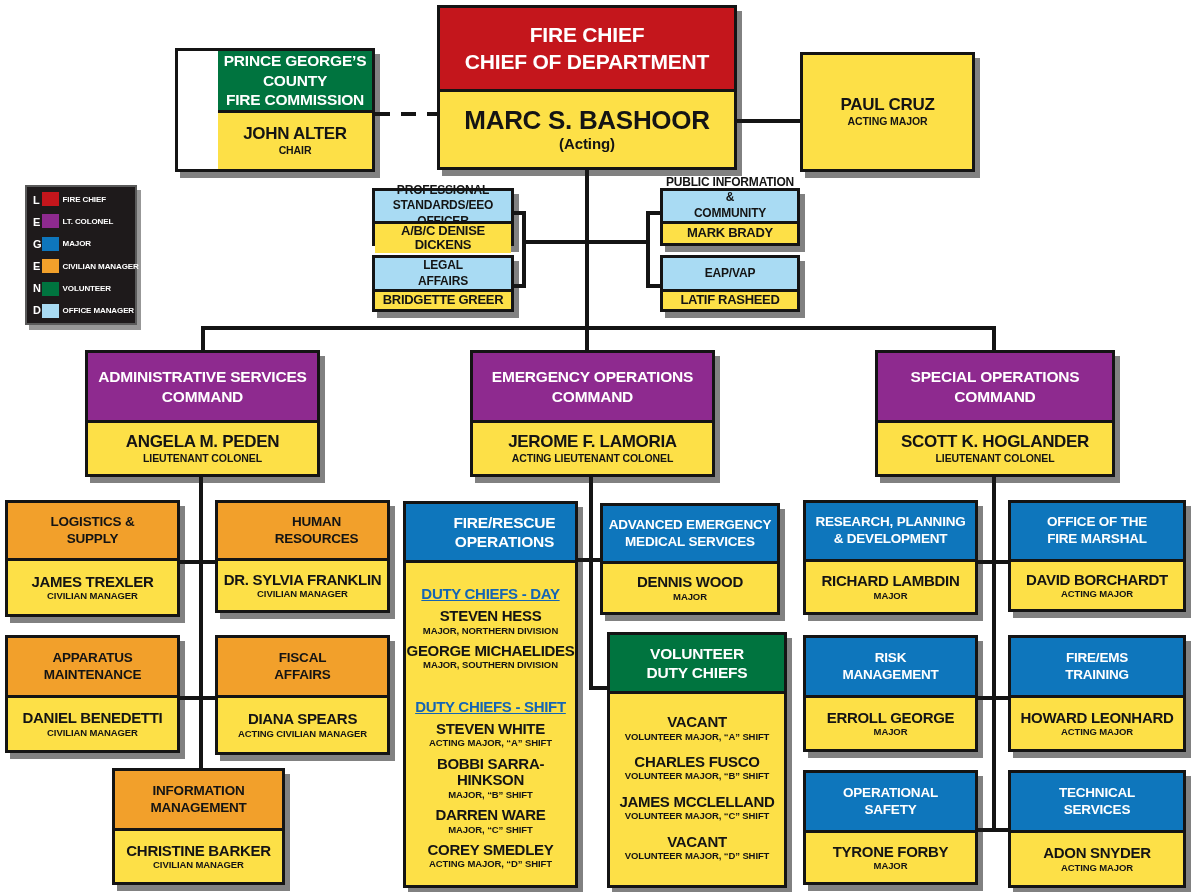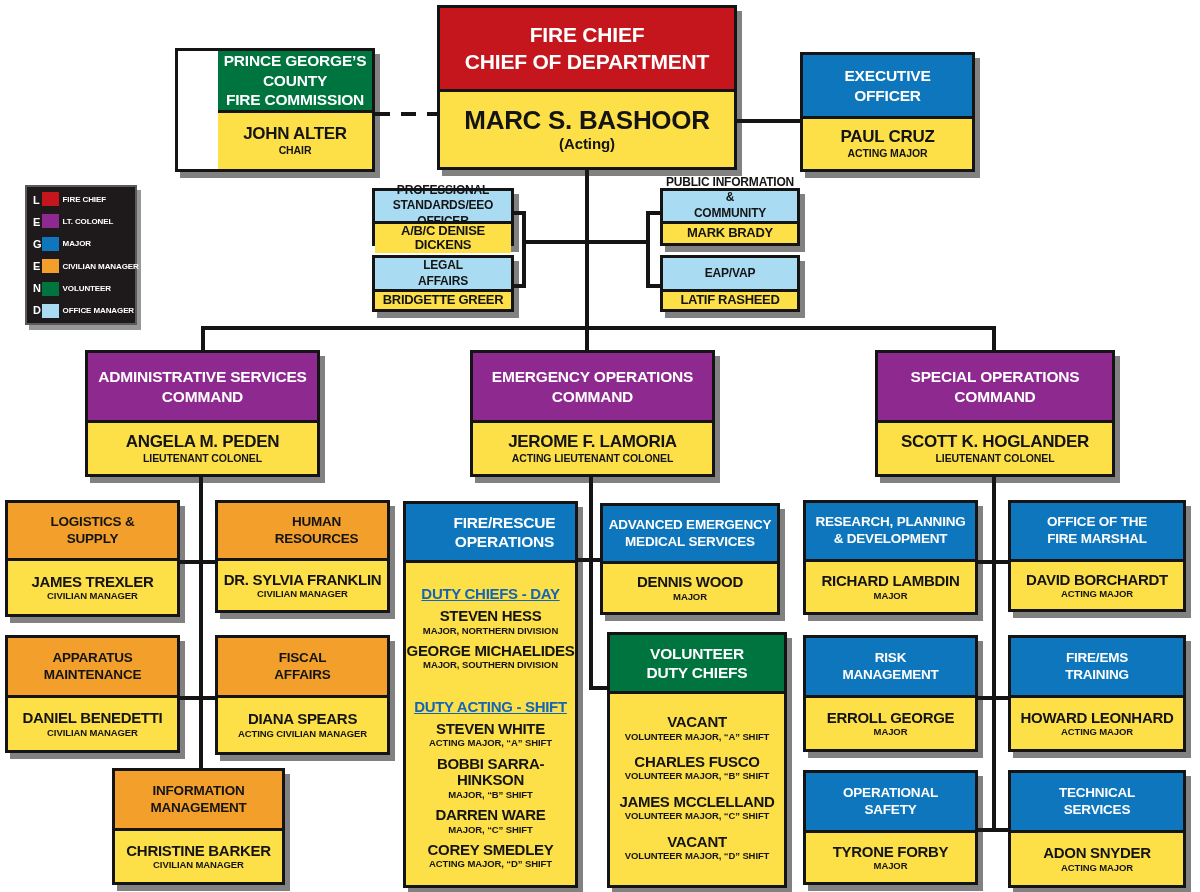--- a/index.html
+++ b/index.html
@@ -135,22 +135,20 @@
   <div class="box hdr-red" style="left:437px;top:5px;width:300px;height:165px;">
     <div class="hd hd-xl" style="height:84px;">FIRE CHIEF
 CHIEF OF DEPARTMENT</div>
     <div class="bd">
         <div class="nm nm-xl">MARC S. BASHOOR</div>
       <div class="rk rk-lg">(Acting)</div>
       </div>
   </div>
 
   <div class="box hdr-blue" style="left:800px;top:52px;width:175px;height:120px;">
-    <div class="hd hd-lg" style="height:64px;">EXECUTIVE
-OFFICER</div>
     <div class="bd">
         <div class="nm nm-lg">PAUL CRUZ</div>
       <div class="rk rk-md">ACTING MAJOR</div>
       </div>
   </div>
 
   <div class="box hdr-lblue" style="left:372px;top:188px;width:142px;height:58px;">
     <div class="hd hd-sm" style="height:33px;">PROFESSIONAL
 STANDARDS/EEO OFFICER</div>
     <div class="bd">
@@ -260,21 +258,21 @@
       <div class="sec-hd">DUTY CHIEFS - DAY</div>
       <div class="entry">
         <div class="nm">STEVEN HESS</div>
         <div class="rk">MAJOR, NORTHERN DIVISION</div>
       </div>
       <div class="entry">
         <div class="nm">GEORGE MICHAELIDES</div>
         <div class="rk">MAJOR, SOUTHERN DIVISION</div>
       </div>
       <div class="gap"></div>
-      <div class="sec-hd">DUTY ACTING - SHIFT</div>
+      <div class="sec-hd">DUTY CHIEFS - SHIFT</div>
       <div class="entry">
         <div class="nm">STEVEN WHITE</div>
         <div class="rk">ACTING MAJOR, “A” SHIFT</div>
       </div>
       <div class="entry">
         <div class="nm">BOBBI SARRA-HINKSON</div>
         <div class="rk">MAJOR, “B” SHIFT</div>
       </div>
       <div class="entry">
         <div class="nm">DARREN WARE</div>

